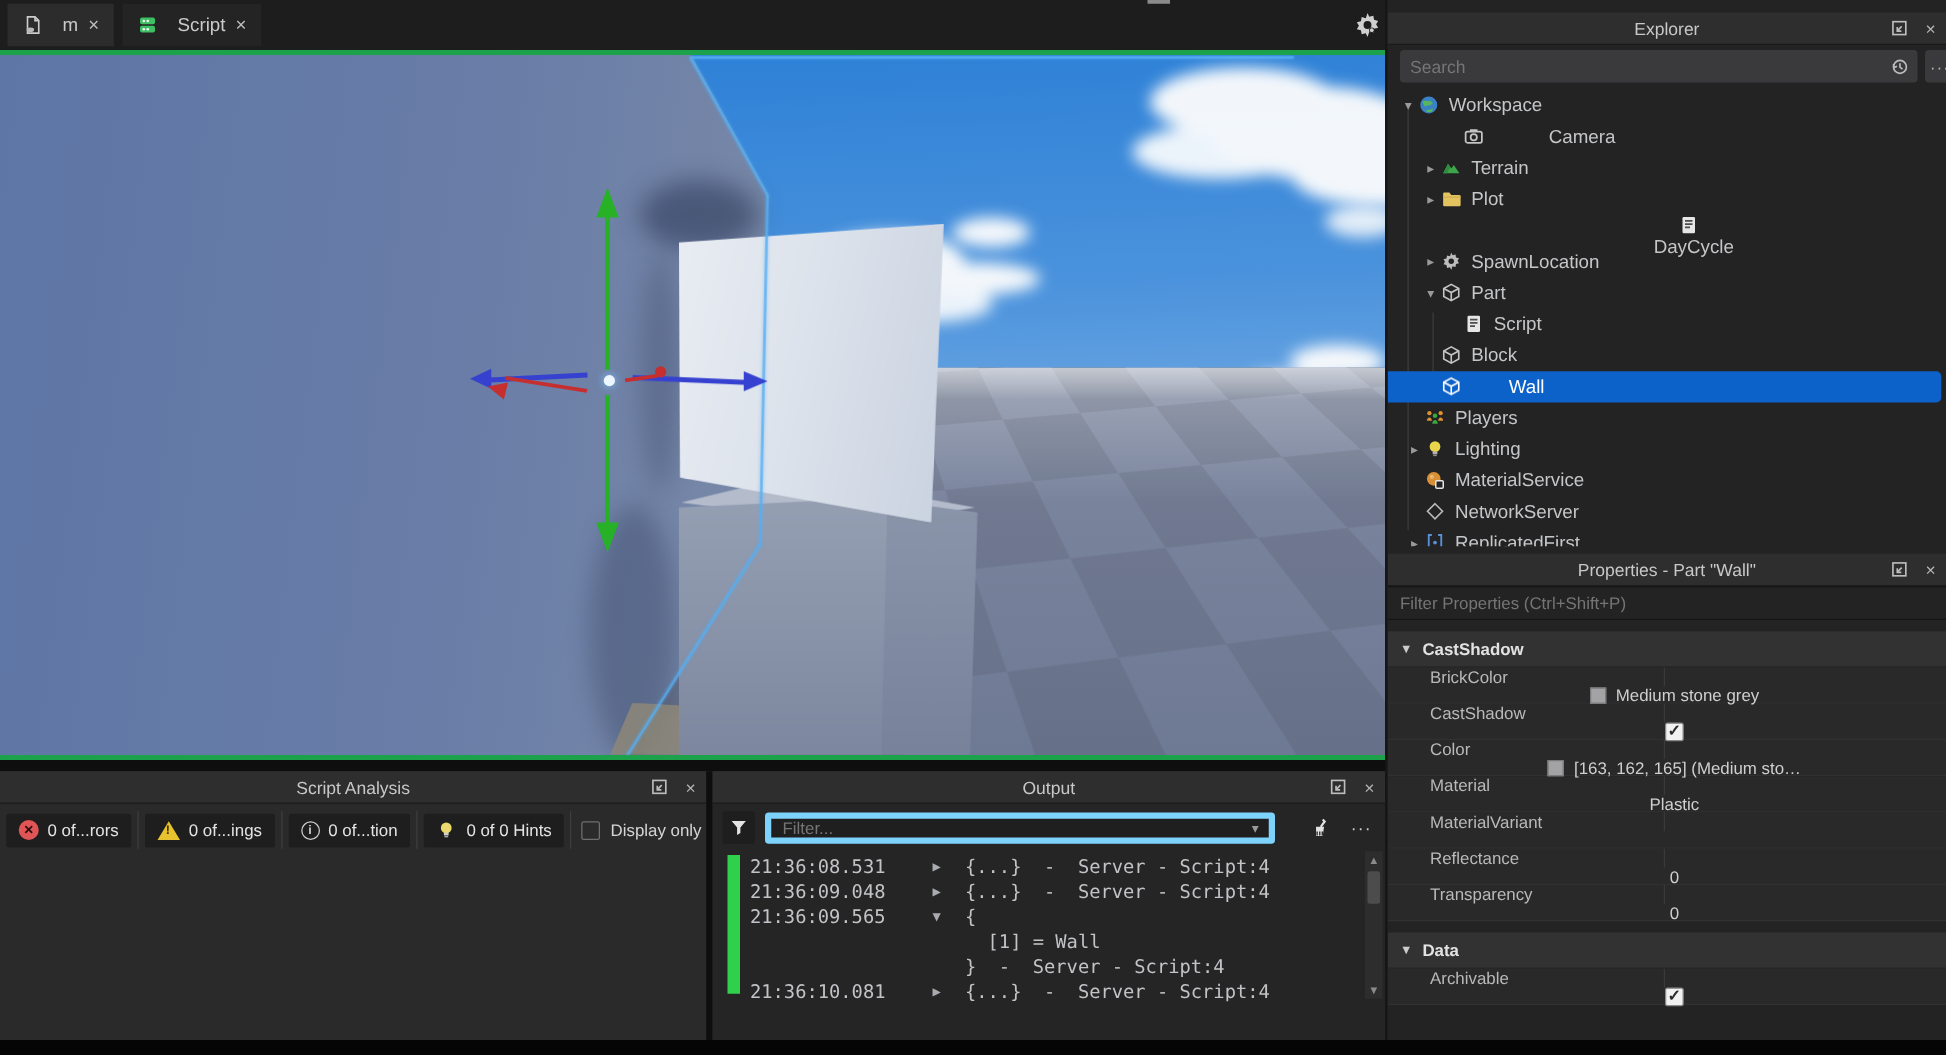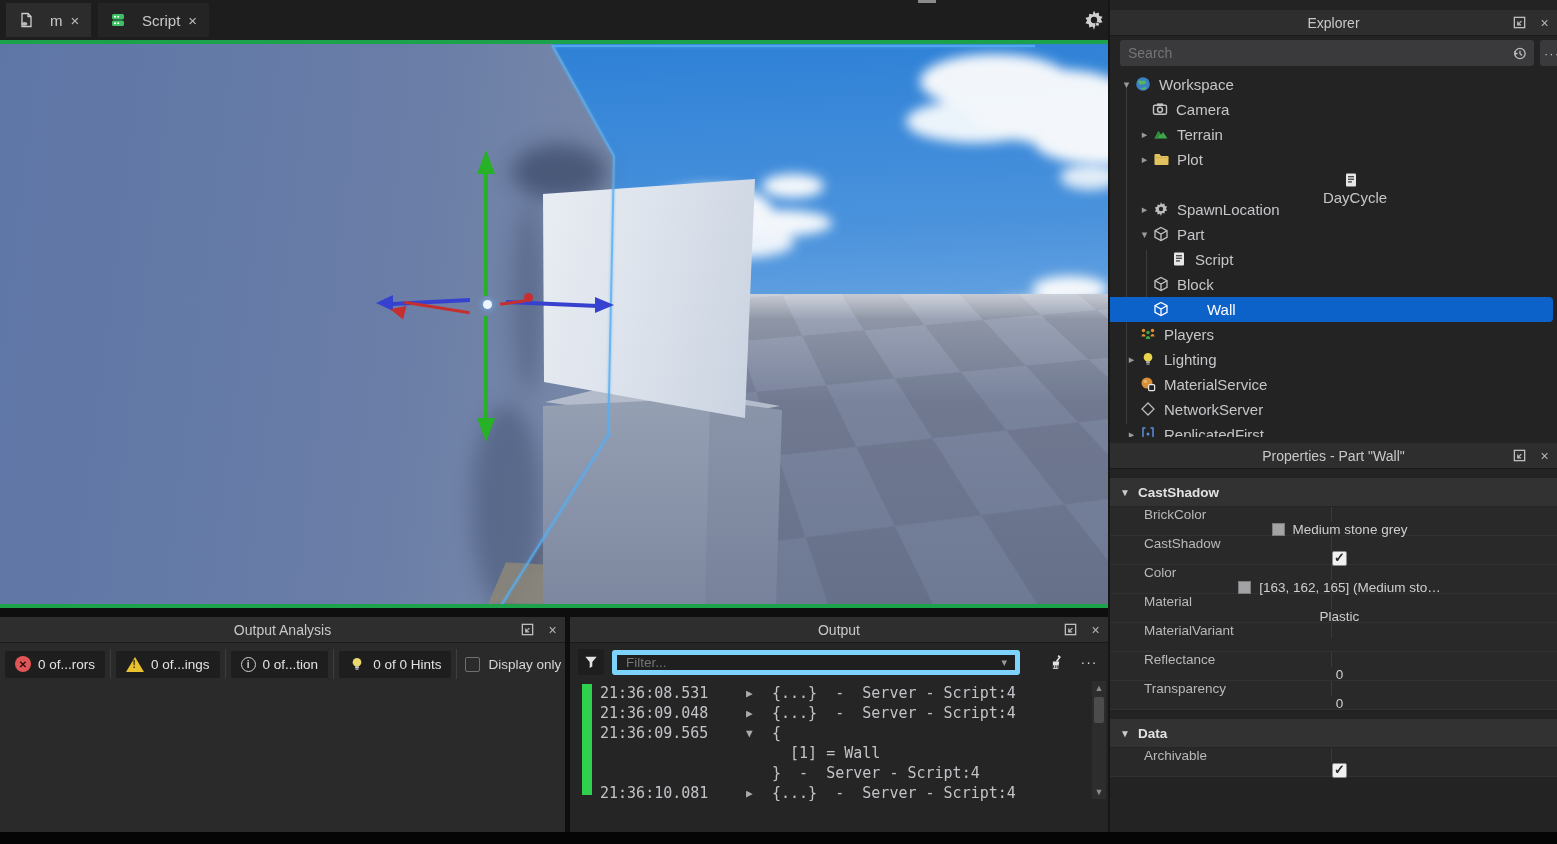--- a/index.html
+++ b/index.html
@@ -263,21 +263,21 @@
         <span class="arr">▾</span>
         <span class="ticon">
             <svg viewBox="0 0 16 16">
               <circle cx="8" cy="8" r="6.8" fill="#3b82c4"></circle>
               <path d="M3 5.5c2-2.5 4 .8 6-1.2l2.3 2.2c-2.3 3-5 .8-6.3 2.8z" fill="#56b75b"></path>
               <path d="M5.5 12.3c2-1 4.2 0 6-2l-.8 2.6c-2 1.1-4 .9-5.2-.6z" fill="#56b75b"></path>
             </svg>
           </span>
         <span>Workspace</span>
       </div>
-      <div class="trow" style="padding-left:42px;">
+      <div class="trow" style="padding-left:61px;gap:44px;">
         <span class="ticon">
             <svg viewBox="0 0 16 16">
               <rect x="1.5" y="4.2" width="13" height="9" rx="1.5" fill="none" stroke="#c4c4c4" stroke-width="1.4"></rect>
               <circle cx="8" cy="8.7" r="2.5" fill="none" stroke="#c4c4c4" stroke-width="1.4"></circle>
               <rect x="5" y="2.4" width="6" height="2" fill="#c4c4c4"></rect>
             </svg>
           </span>
         <span>Camera</span>
       </div>
       <div class="trow" style="padding-left:26px;">
@@ -420,20 +420,23 @@
         <span class="hicons">
           <span class="hicon">
             <svg class="lineicon" viewBox="0 0 16 16" width="15" height="15">
                 <rect x="2.5" y="2.5" width="11" height="11"></rect>
                 <path d="M10 6.5 6 10.5M6.2 7v3.5h3.5"></path>
               </svg>
           </span>
           <span class="hicon">×</span>
         </span>
       </div>
+      <div class="filterbox">
+        <input placeholder="Filter Properties (Ctrl+Shift+P)" style="">
+      </div>
 
       <div class="sect">
         <span class="sarr">▼</span>
         <span>CastShadow</span>
       </div>
 
       <div class="prow">
         <div class="plabel">BrickColor</div>
         <div class="pval">
           <span class="swatch" style="background: rgb(163, 162, 165);"></span>
@@ -487,21 +490,21 @@
         <div class="pval">
           <span class="cb on"></span>
         </div>
       </div>
     </div>
   </div>
 
   <div class="gap-h" style="left:0;top:608px;width:1108px;height:9px;"></div>
   <div class="panel sa">
     <div class="phead">
-      <span>Output Analysis</span>
+      <span>Script Analysis</span>
       <span class="hicons">
         <span class="hicon">
           <svg class="lineicon" viewBox="0 0 16 16" width="15" height="15">
               <rect x="2.5" y="2.5" width="11" height="11"></rect>
               <path d="M10 6.5 6 10.5M6.2 7v3.5h3.5"></path>
             </svg>
         </span>
         <span class="hicon">×</span>
       </span>
     </div>

